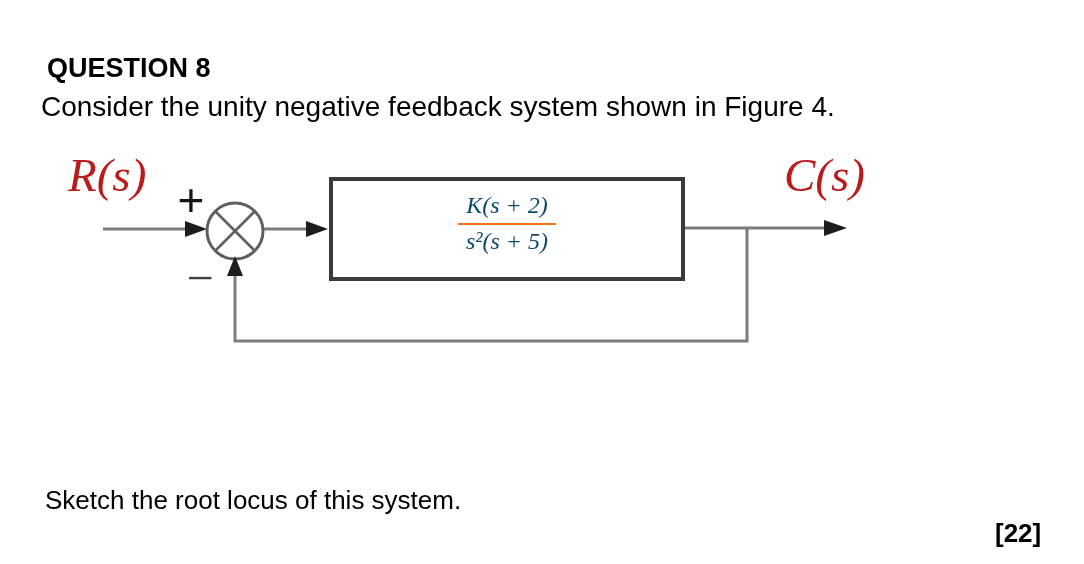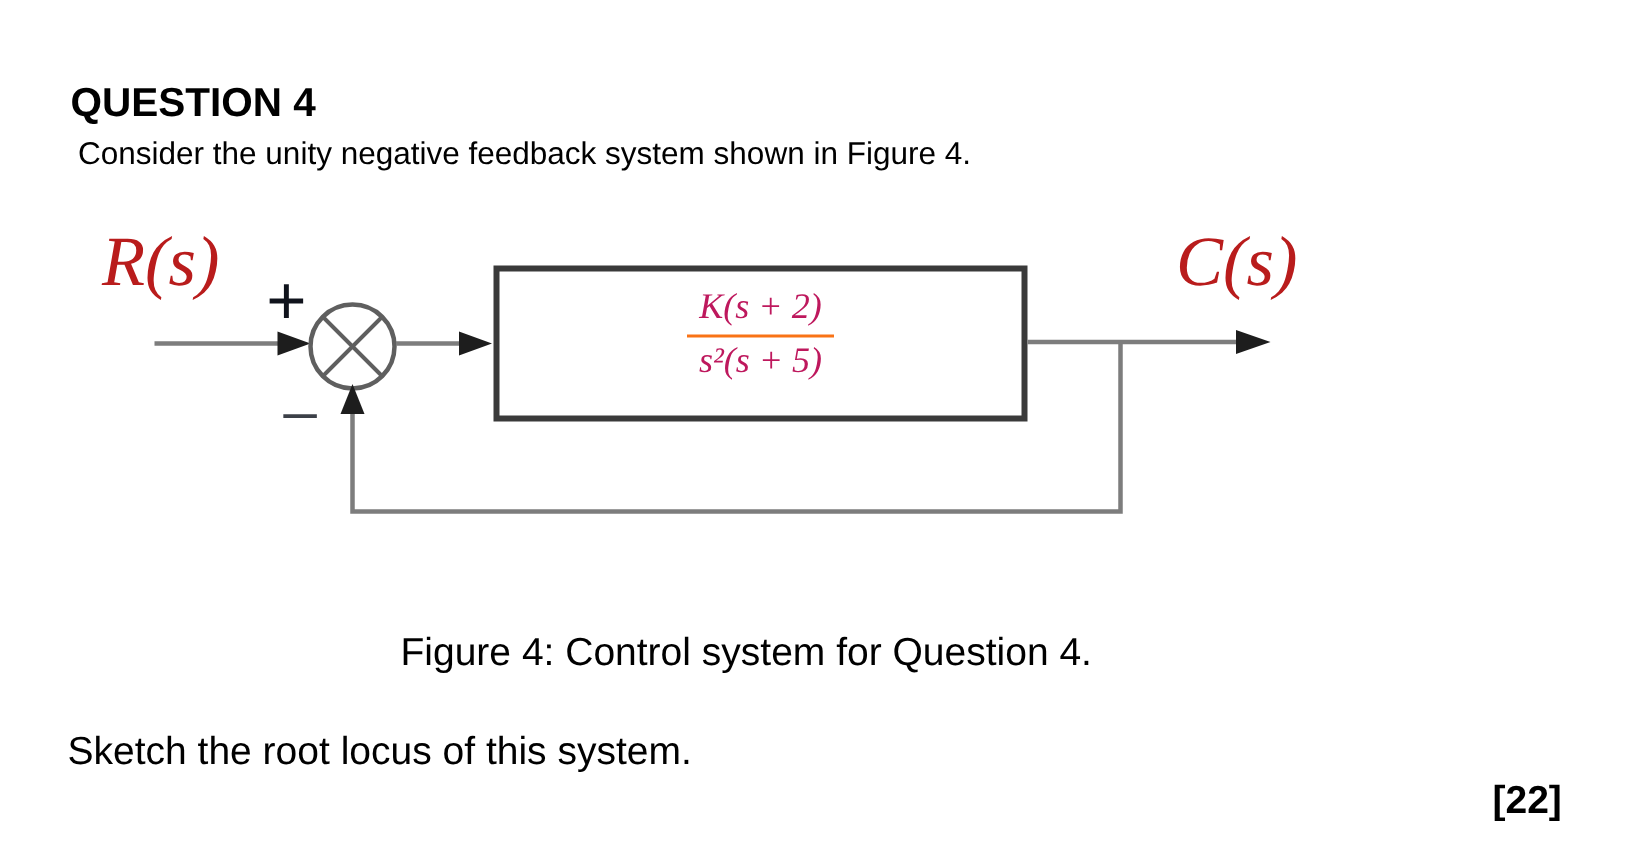--- a/index.html
+++ b/index.html
@@ -7,21 +7,21 @@
     --junction:#5f5f5f; --text:#000000;
   }
   html,body{margin:0;padding:0;background:#fff;}
   .page{
     position:relative; width:1084px; height:564px; background:#ffffff;
     font-family:"Liberation Sans", sans-serif; color:var(--text); overflow:hidden;
   }
   .page > div{ position:absolute; line-height:1.15; white-space:nowrap; }
 
   .q-title   { left:47px;  top:53px;  font-size:27px; font-weight:700; }
-  .q-intro   { left:52px;  top:91px;  font-size:21px; }
+  .q-intro   { left:41px;  top:91px;  font-size:28px; }
 
   .diagram-svg{ position:absolute; left:0; top:0; }
   .s-line  { stroke:var(--line); stroke-width:3; fill:none; }
   .s-arrow { fill:var(--arrowhead); stroke:none; }
   .s-rect  { stroke:var(--block_border); stroke-width:4; fill:#ffffff; }
   .s-circle{ stroke:var(--junction); stroke-width:3; fill:#ffffff; }
   .s-cross { stroke:var(--junction); stroke-width:2.6; }
 
   .math-big{
     font-family:"Liberation Serif", serif; font-style:italic;
@@ -38,35 +38,35 @@
     left:181px; top:256px; width:38px; height:44px;
     display:flex; align-items:center; justify-content:center;
     font-size:48px; font-family:"Liberation Serif", serif; color:#3c4048;
   }
   .tf-box{
     left:331px; top:179px; width:352px; height:100px;
     display:flex; align-items:center; justify-content:center;
   }
   .frac{
     text-align:center; font-family:"Liberation Serif", serif; font-style:italic;
-    font-size:24px; color:#be185d; margin-top:-10px; display:inline-block;
+    font-size:24px; color:#0c4a6e; margin-top:-10px; display:inline-block;
   }
   .frac .num{ padding:0 8px 3px; }
   .frac .den{ border-top:2px solid #f97316; padding:3px 8px 0; }
 
   .fig-caption{ left:267px; top:420px; font-size:26px; }
   .task-line  { left:45px;  top:486px; font-size:26px;text-align:right; }
   .marks      { left:995px; top:519px; font-size:26px; font-weight:700; }
 </style>
 </head>
 <body>
 
 <div class="page">
 
-  <div class="q-title">QUESTION 4</div>
+  <div class="q-title">QUESTION 8</div>
   <div class="q-intro">Consider the unity negative feedback system shown in Figure 4.</div>
 
   <svg class="diagram-svg" width="1084" height="564" viewBox="0 0 1084 564">
     <g>
       <line class="s-line" x1="103" y1="229" x2="188" y2="229"></line>
       <polygon class="s-arrow" points="185,221 207,229 185,237"></polygon>
     </g>
     <g>
       <circle class="s-circle" cx="235" cy="231" r="28"></circle>
       <line class="s-cross" x1="215.5" y1="211.5" x2="254.5" y2="250.5"></line>
@@ -92,17 +92,16 @@
   <div class="lbl-minus">−</div>
   <div class="math-big lbl-c">C(s)</div>
 
   <div class="tf-box">
     <div class="frac">
       <div class="num">K(s + 2)</div>
       <div class="den">s²(s + 5)</div>
     </div>
   </div>
 
-  <div class="fig-caption">Figure 4: Control system for Question 4.</div>
   <div class="task-line">Sketch the root locus of this system.</div>
   <div class="marks">[22]</div>
 
 </div>
 
 </body></html>

